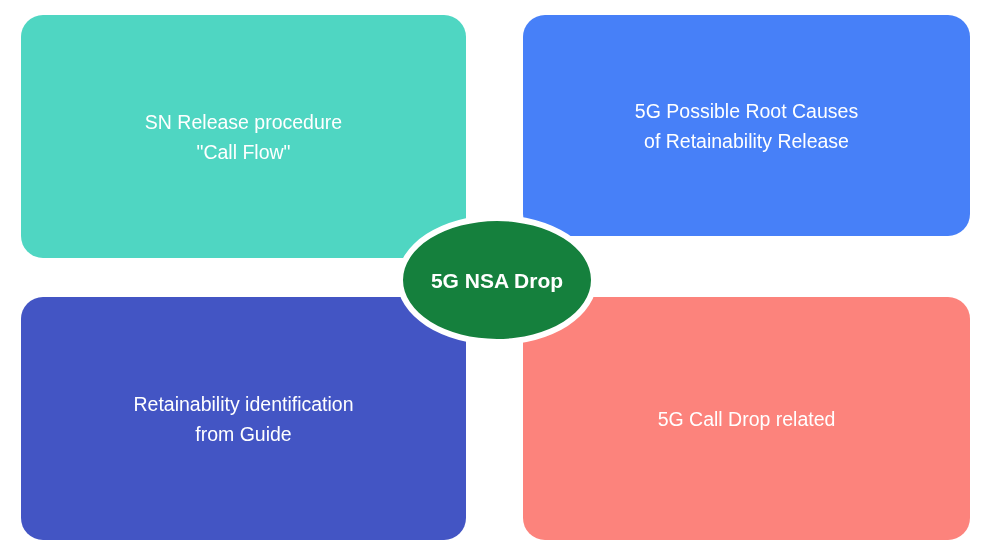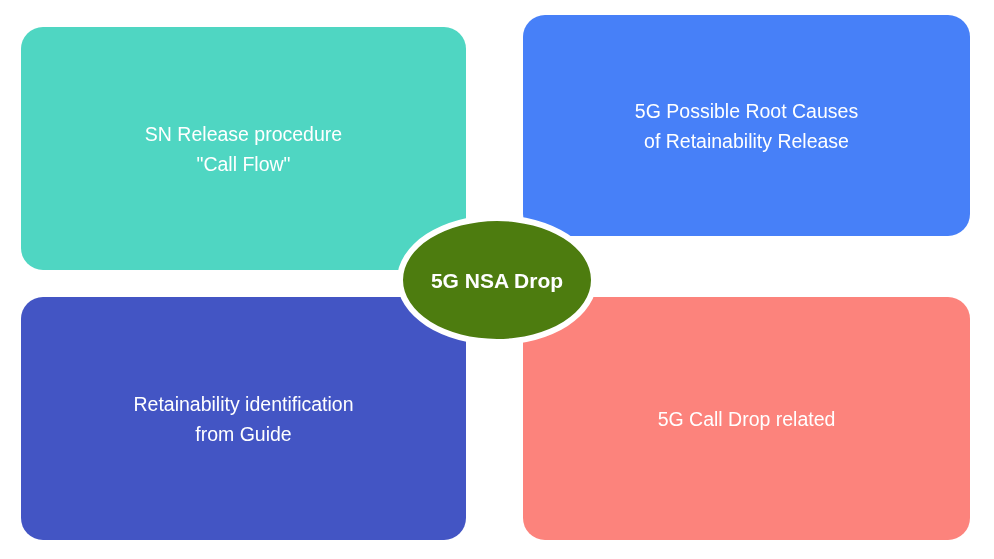--- a/index.html
+++ b/index.html
@@ -20,21 +20,21 @@
     border-radius: 22px;
     display: flex;
     align-items: center;
     justify-content: center;
     text-align: center;
     color: #ffffff;
     font-size: 19.5px;
     line-height: 30px;
     font-weight: 400;
   }
-  .card.tl { left: 21px;  top: 15px;  width: 445px; height: 243px; margin-top: 12px; }
+  .card.tl { left: 21px;  top: 15px;  width: 445px; height: 243px; }
   .card.tr { left: 523px; top: 15px;  width: 447px; height: 221px; }
   .card.bl { left: 21px;  top: 297px; width: 445px; height: 243px; }
   .card.br { left: 523px; top: 297px; width: 447px; height: 243px; }
   .ellipse {
     position: absolute;
     left: 397px;
     top: 215px;
     width: 200px;
     height: 130px;
     border-radius: 50%;
@@ -77,17 +77,17 @@
       <div>from Guide</div>
     </div>
   </div>
 
   <div class="card br" style="background-color: rgb(252, 131, 124);">
     <div>
       <div>5G Call Drop related</div>
     </div>
   </div>
 
-  <div class="ellipse" style="background-color: #4d7c0f; align-items: center;">
+  <div class="ellipse" style="background-color: #15803d; align-items: center;">
     <div>5G NSA Drop</div>
   </div>
 
 </div>
 
 </body></html>

